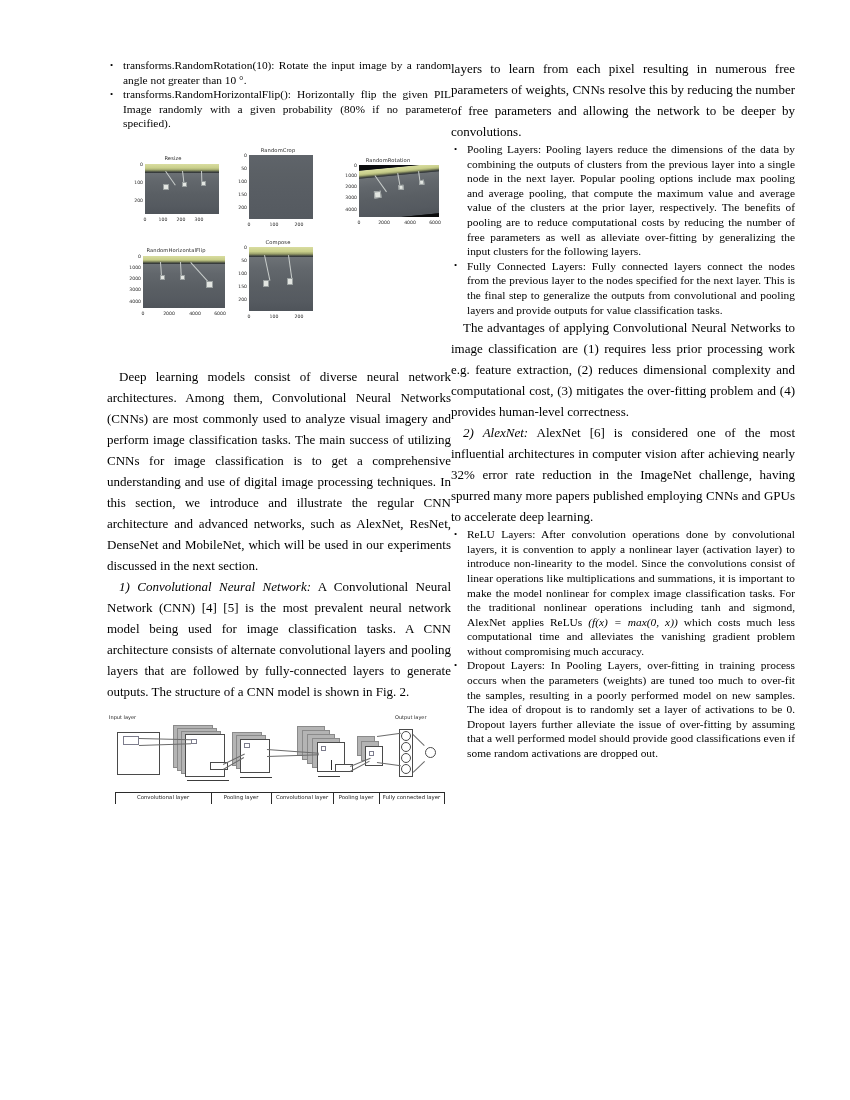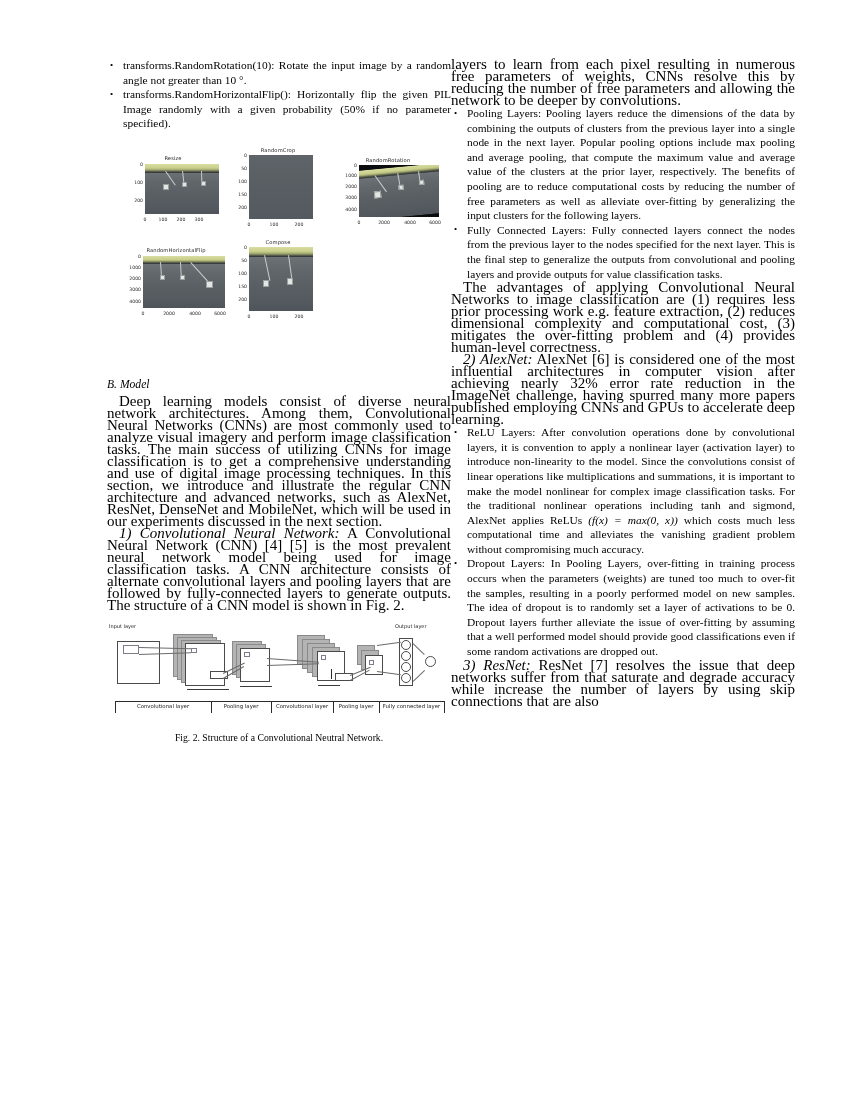--- a/index.html
+++ b/index.html
@@ -30,22 +30,22 @@
     height: 1000px;
     display: flex;
     margin-left: 45px;
   }
   .col {
     width: 344px;
     display: block;
   }
   p {
     margin: 0;
-    font-size: 15px;
-    line-height: 12px;
+    font-size: 13px;
+    line-height: 21px;
     text-align: justify;
     text-justify: inter-word;
     hyphens: manual;
   }
   p.indent { text-indent: 12px; }
   ul.bullets {
     margin: 0;
     padding: 0;
     list-style: none;
   }
@@ -215,21 +215,21 @@
 </head>
 <body>
 
 <div class="page">
   <div class="columns">
 
     <div class="col">
 
       <ul class="bullets">
         <li>transforms.RandomRotation(10): Rotate the input image by a random angle not greater than 10 °.</li>
-        <li>transforms.RandomHorizontalFlip(): Horizontally flip the given PIL Image randomly with a given probability (50% if no parameter specified).</li>
+        <li>transforms.RandomHorizontalFlip(): Horizontally flip the given PIL Image randomly with a given probability (80% if no parameter specified).</li>
       </ul>
 
       <div class="fig1">
 
         <div class="sp" style="left:14px; top:8px; width:104px; height:76px;">
           <div class="title" style="top:0px;">Resize</div>
           <div class="axes" style="left:24px; top:9px; width:74px; height:50px;">
             <div class="water"></div>
             <div class="shore" style="top:0px; height:9px;"></div>
             <div class="rope" style="left:21px; top:7px; width:17px; transform:rotate(55deg);"></div>
@@ -328,21 +328,20 @@
           <div class="tick-y" style="left:2px; top:58px; width:20px;">200</div>
           <div class="tick-x" style="left:16px; top:75px; width:16px;">0</div>
           <div class="tick-x" style="left:41px; top:75px; width:16px;">100</div>
           <div class="tick-x" style="left:66px; top:75px; width:16px;">200</div>
         </div>
 
       </div>
 
       <div class="gap-m"></div>
 
-      <div class="sec-head">B.  Model</div>
 
       <p class="indent">Deep learning models consist of diverse neural network architectures. Among them, Convolutional Neural Networks (CNNs) are most commonly used to analyze visual imagery and perform image classification tasks. The main success of utilizing CNNs for image classification is to get a comprehensive understanding and use of digital image processing techniques. In this section, we introduce and illustrate the regular CNN architecture and advanced networks, such as AlexNet, ResNet, DenseNet and MobileNet, which will be used in our experiments discussed in the next section.</p>
 
       <p class="indent"><span class="subsec">1) Convolutional Neural Network:</span><span> A Convolutional Neural Network (CNN) [4] [5] is the most prevalent neural network model being used for image classification tasks. A CNN architecture consists of alternate convolutional layers and pooling layers that are followed by fully-connected layers to generate outputs. The structure of a CNN model is shown in Fig. 2.</span></p>
 
       <div class="fig2">
         <div class="lbl" style="left:2px; top:0px;">Input layer</div>
         <div class="lbl" style="left:288px; top:0px;">Output layer</div>
 
         <div class="sq" style="left:10px; top:18px; width:43px; height:43px;"></div>
@@ -404,21 +403,20 @@
         <div class="tickv" style="left:272px; top:78px; height:12px;"></div>
         <div class="tickv" style="left:337px; top:78px; height:12px;"></div>
         <div class="seglabel" style="left:8px; top:80px; width:96px;">Convolutional layer</div>
         <div class="seglabel" style="left:104px; top:80px; width:60px;">Pooling layer</div>
         <div class="seglabel" style="left:164px; top:80px; width:62px;">Convolutional layer</div>
         <div class="seglabel" style="left:226px; top:80px; width:46px;">Pooling layer</div>
         <div class="seglabel" style="left:272px; top:80px; width:65px;">Fully connected layer</div>
       </div>
 
       <div class="gap-s"></div>
-      <div class="caption-center">Fig. 2.  Structure of a Convolutional Neutral Network.</div>
       <div class="gap-s"></div>
 
 
     </div>
 
     <div class="col">
 
       <p>layers to learn from each pixel resulting in numerous free parameters of weights, CNNs resolve this by reducing the number of free parameters and allowing the network to be deeper by convolutions.</p>
 
       <ul class="bullets">
@@ -429,18 +427,17 @@
       <p class="indent">The advantages of applying Convolutional Neural Networks to image classification are (1) requires less prior processing work e.g. feature extraction, (2) reduces dimensional complexity and computational cost, (3) mitigates the over-fitting problem and (4) provides human-level correctness.</p>
 
       <p class="indent"><span class="subsec">2) AlexNet:</span><span> AlexNet [6] is considered one of the most influential architectures in computer vision after achieving nearly 32% error rate reduction in the ImageNet challenge, having spurred many more papers published employing CNNs and GPUs to accelerate deep learning.</span></p>
 
 
       <ul class="bullets">
         <li><span>ReLU Layers: After convolution operations done by convolutional layers, it is convention to apply a nonlinear layer (activation layer) to introduce non-linearity to the model. Since the convolutions consist of linear operations like multiplications and summations, it is important to make the model nonlinear for complex image classification tasks. For the traditional nonlinear operations including tanh and sigmond, AlexNet applies ReLUs </span><span class="mathi">(f(x) = max(0, x))</span><span> which costs much less computational time and alleviates the vanishing gradient problem without compromising much accuracy.</span></li>
         <li>Dropout Layers: In Pooling Layers, over-fitting in training process occurs when the parameters (weights) are tuned too much to over-fit the samples, resulting in a poorly performed model on new samples. The idea of dropout is to randomly set a layer of activations to be 0. Dropout layers further alleviate the issue of over-fitting by assuming that a well performed model should provide good classifications even if some random activations are dropped out.</li>
       </ul>
 
-      <p class="indent"><span class="subsec">3) ResNet:</span><span> ResNet [7] resolves the issue that deep networks suffer from that saturate and degrade accuracy while increase the number of layers by using skip connections that are also</span></p>
 
     </div>
 
   </div>
 </div>
 
 </body></html>

